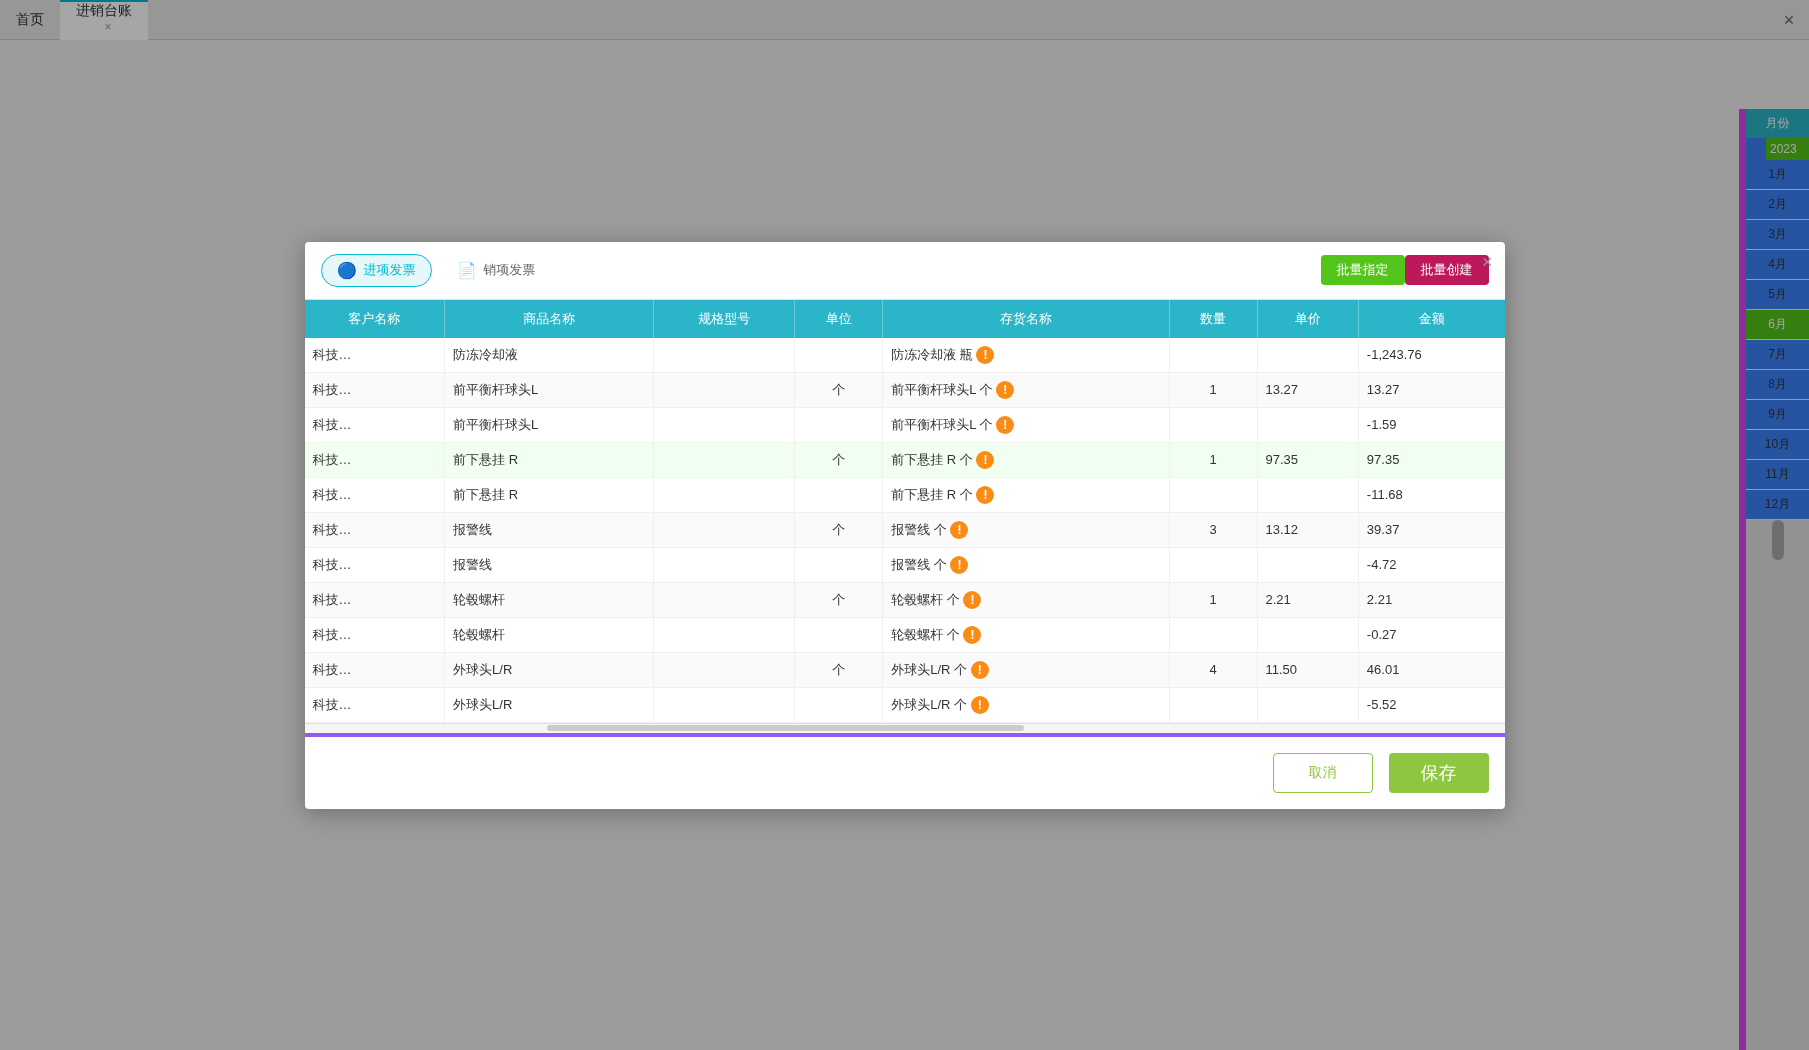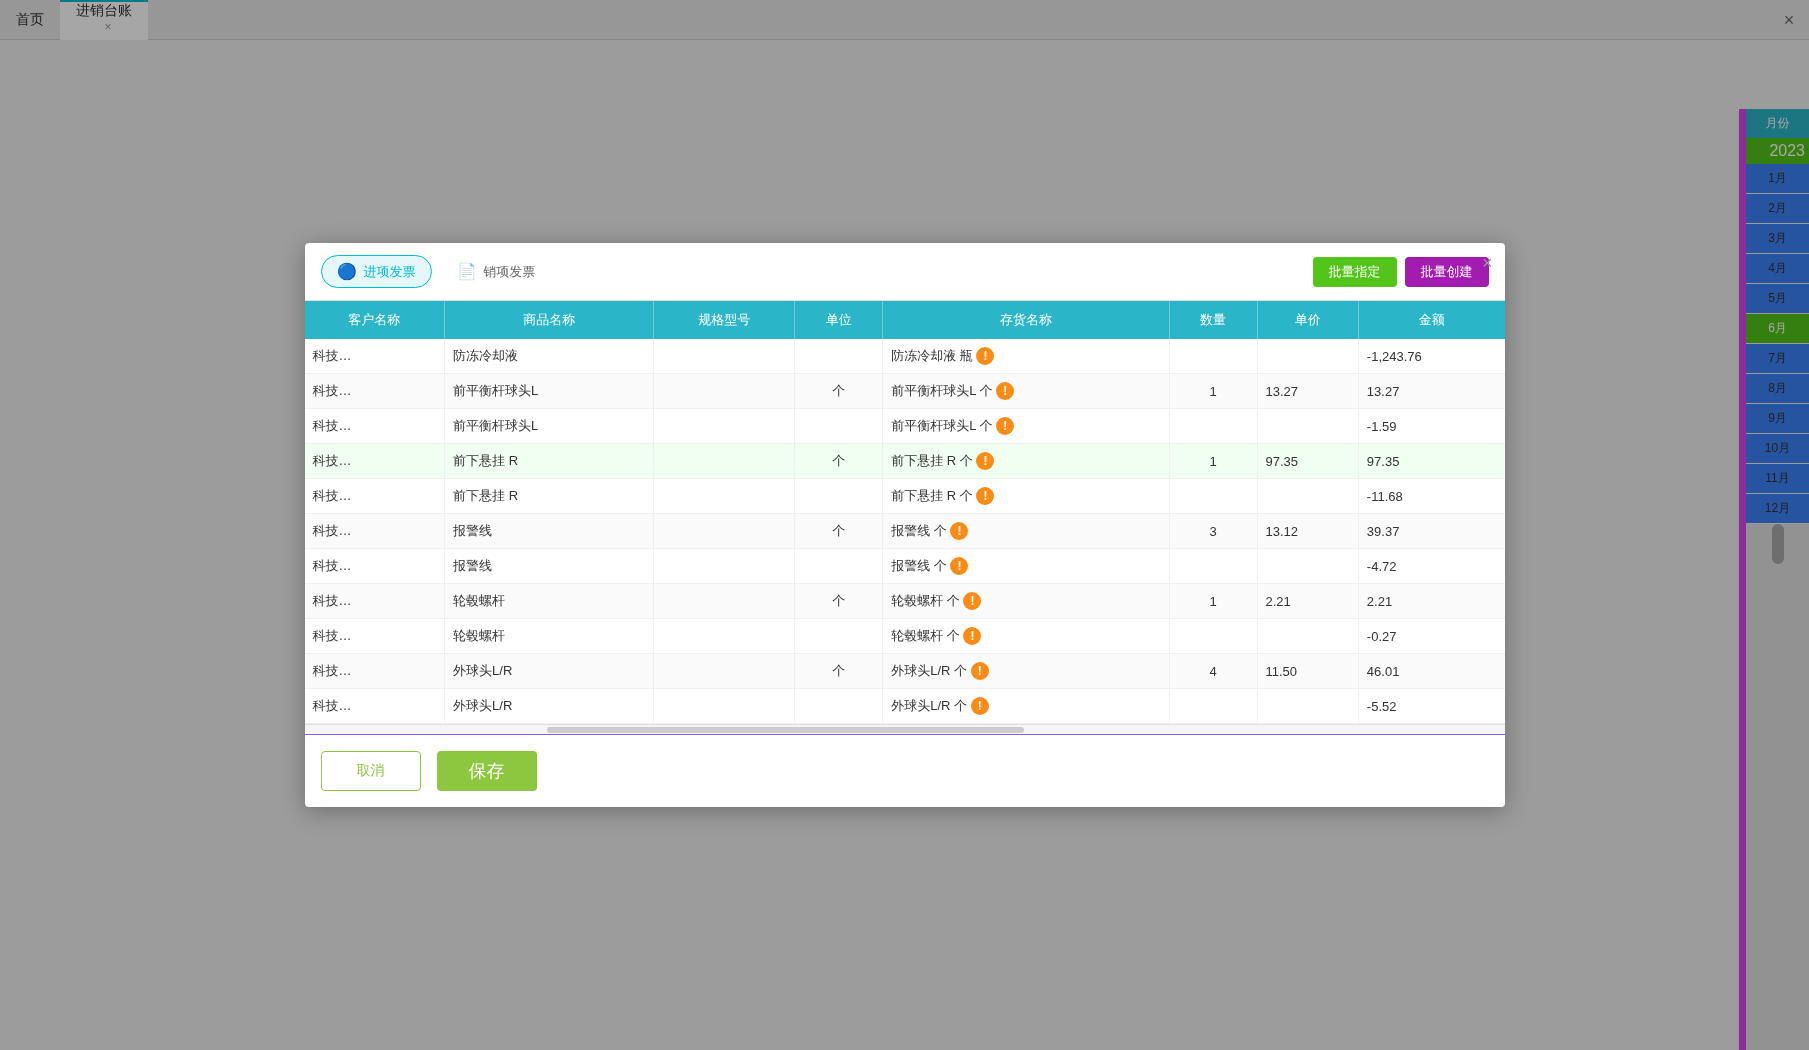--- a/index.html
+++ b/index.html
@@ -164,35 +164,35 @@
       background: #e6f7fa;
       color: #00bcd4;
       border-color: #00bcd4;
     }
     .modal-tab-icon {
       font-size: 16px;
     }
     .modal-header-actions {
       margin-left: auto;
       display: flex;
-      gap: 8px;
+      gap: 0;
     }
     .btn-batch {
       padding: 6px 16px;
       border-radius: 4px;
       font-size: 13px;
       cursor: pointer;
       border: none;
     }
     .btn-batch-assign {
       background: #52c41a;
       color: #fff;
     }
     .btn-batch-create {
-      background: #a21caf;
+      background: #be185d;
       color: #fff;
     }
     .modal-close {
       position: absolute;
       right: 12px;
       top: 10px;
       font-size: 18px;
       color: #999;
       cursor: pointer;
       z-index: 10;
@@ -248,23 +248,23 @@
       font-size: 12px;
       font-weight: bold;
       line-height: 18px;
       text-align: center;
     }
 
     
     .modal-footer {
       padding: 16px;
       display: flex;
-      justify-content: flex-start;
+      justify-content: flex-end;
       gap: 16px;
-      border-top: 1px solid #8b5cf6;
+      border-top: 4px solid #8b5cf6;
     }
     .btn-cancel {
       width: 100px;
       padding: 8px 0;
       border: 1px solid #8dc63f;
       background: #fff;
       color: #8dc63f;
       border-radius: 4px;
       font-size: 14px;
       cursor: pointer;
@@ -314,23 +314,24 @@
     .right-panel-header {
       background: #2bb5c8;
       color: #fff;
       text-align: center;
       padding: 6px 4px;
       font-size: 12px;
     }
     .right-panel-year {
       background: #52c41a;
       color: #fff;
-      text-align: right;
+      text-align: left;
       padding: 4px;
-      font-size: 16px;
+      font-size: 12px;
+      margin-left: 20px;
     }
     .month-item {
       padding: 6px 4px;
       text-align: center;
       font-size: 12px;
       border-bottom: 1px solid #eee;
       cursor: pointer;
       color: #333;
     }
     .month-item.current {

